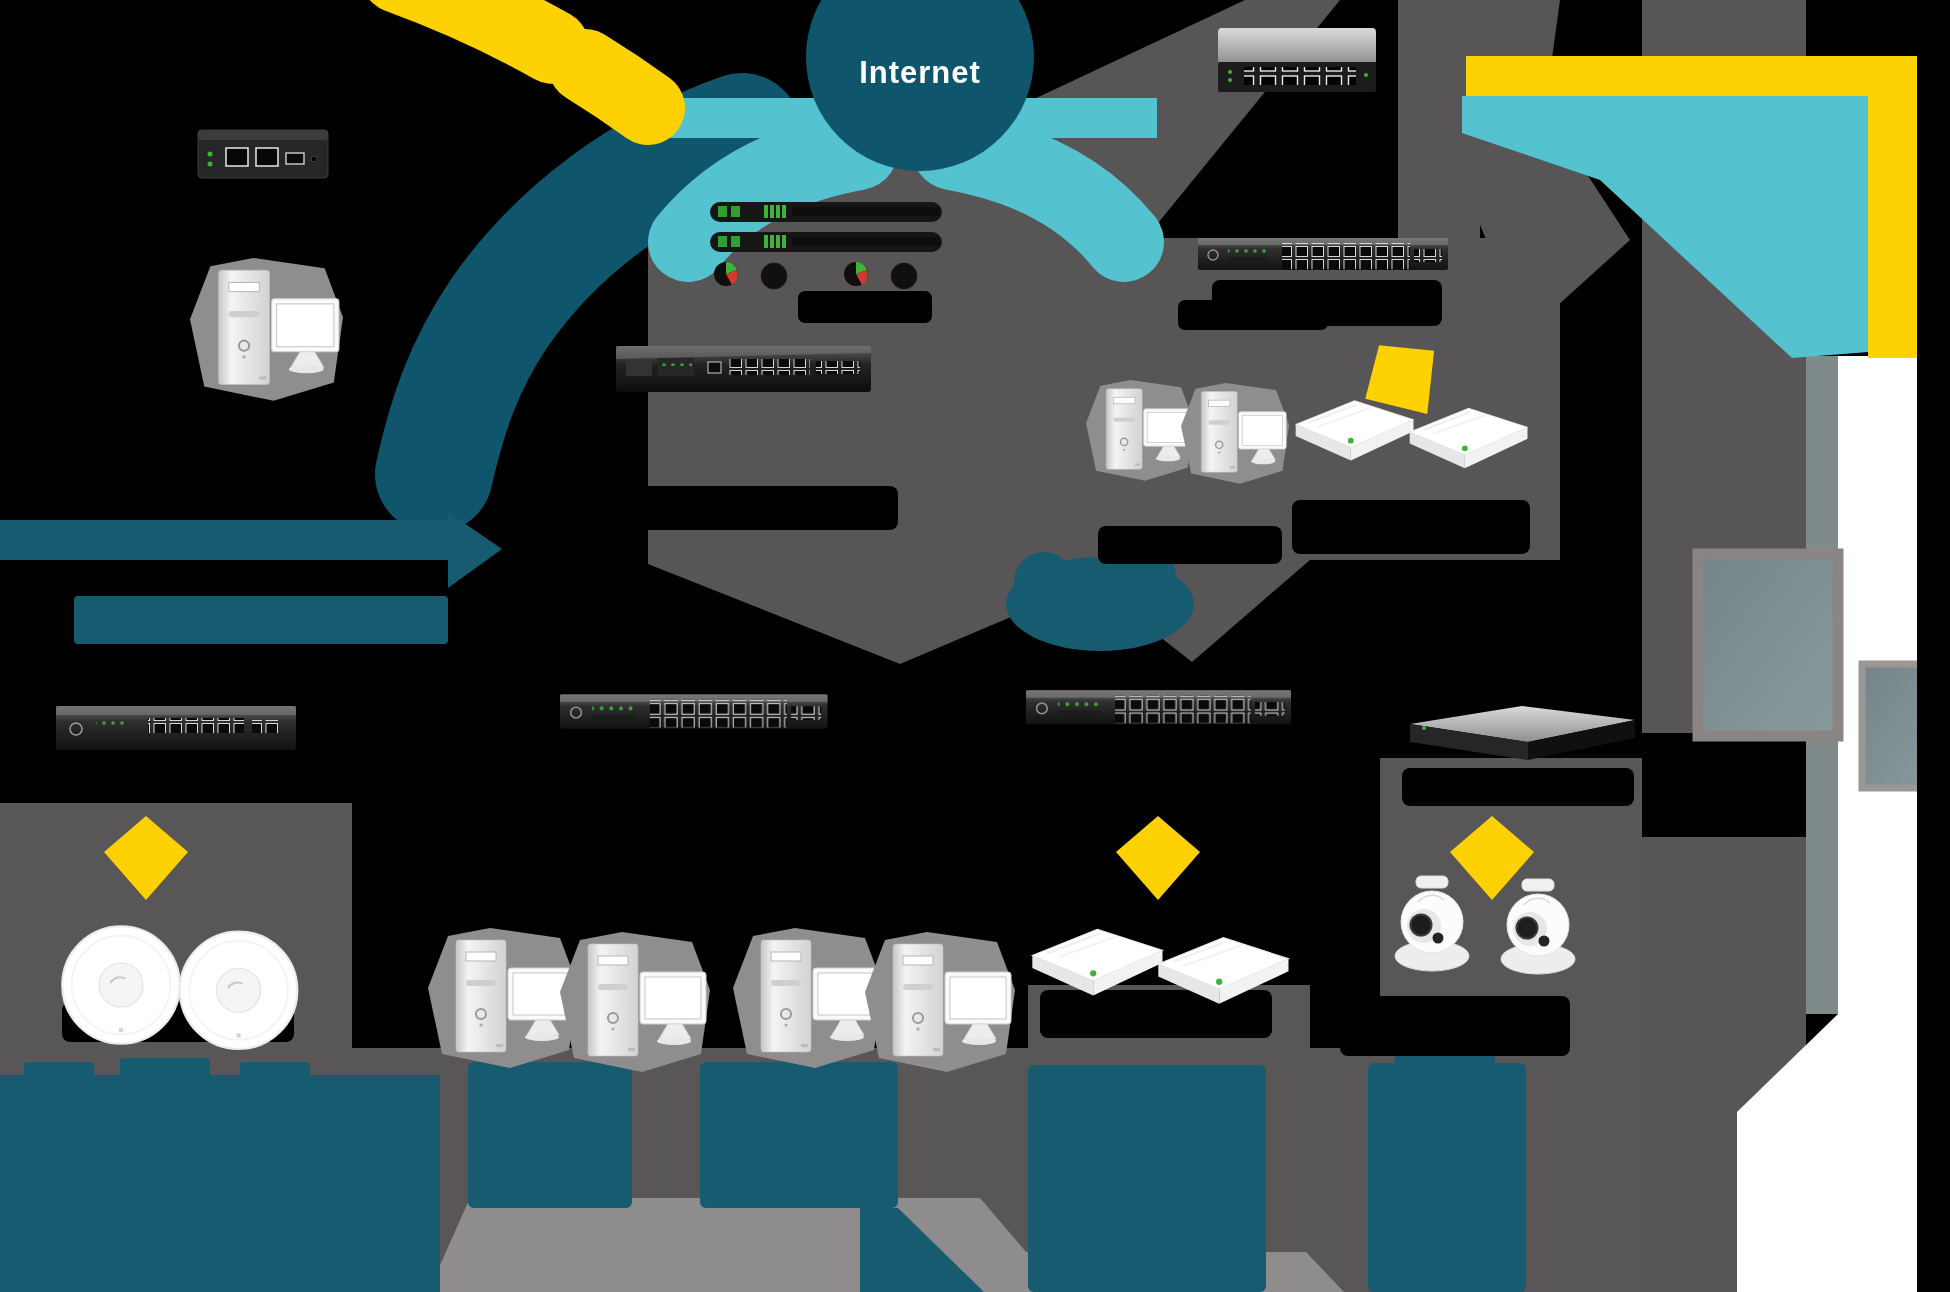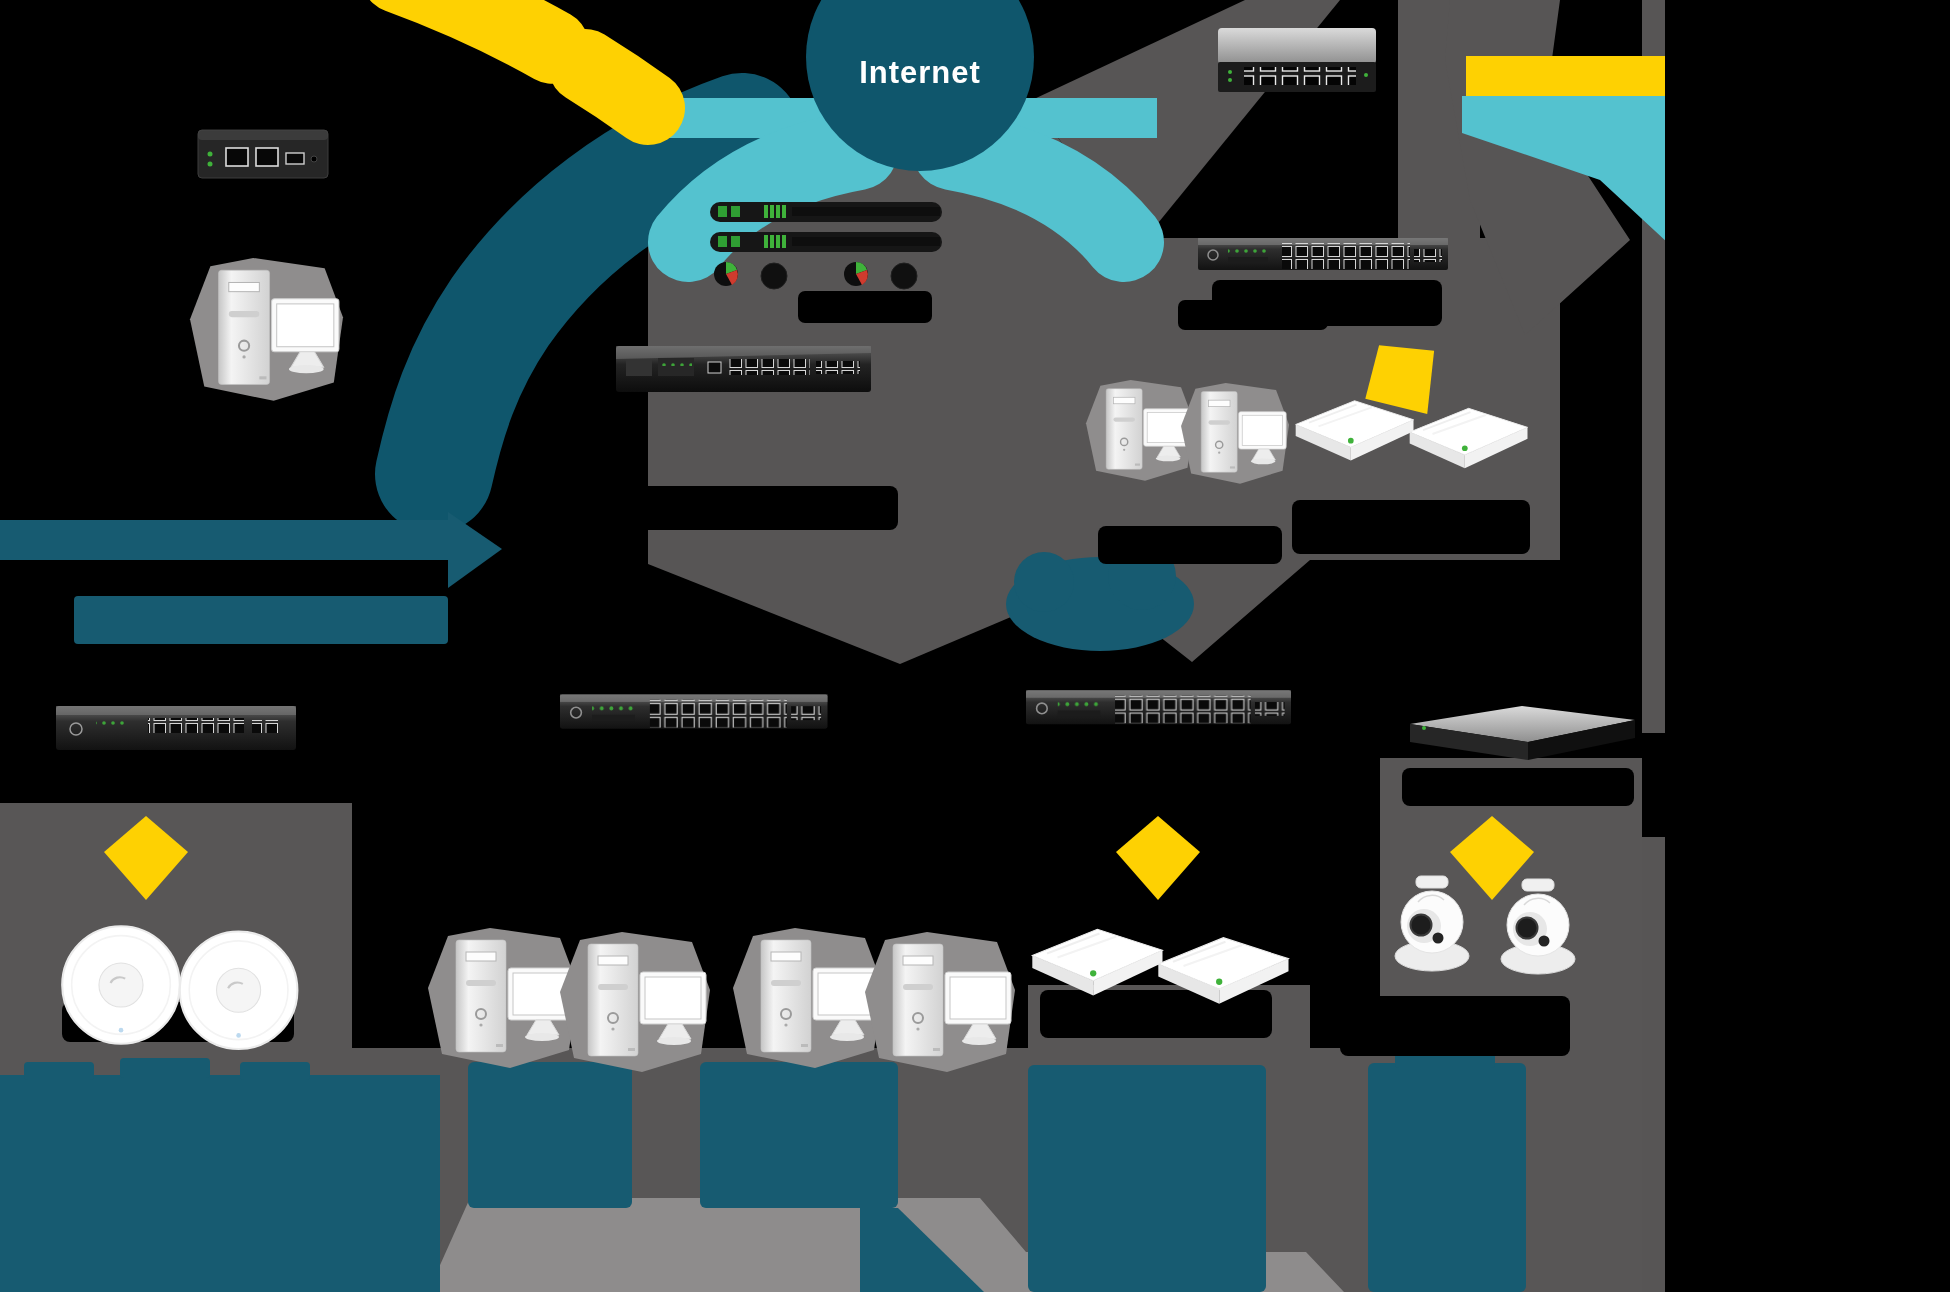--- a/index.html
+++ b/index.html
@@ -1,16 +1,16 @@
 <!DOCTYPE html>
 <html><head>
 <meta charset="utf-8">
 <style>
   html,body{margin:0;padding:0;background:#000;}
-  #stage{position:relative;width:1665px;height:1292px;background:#000;overflow:hidden;
+  #stage{position:relative;width:1917px;height:1292px;background:#000;overflow:hidden;
          font-family:"Liberation Sans", sans-serif;}
   #stage svg{position:absolute;left:0;top:0;}
   text.cloud-label{font-family:"Liberation Sans", sans-serif;font-weight:700;font-size:31px;letter-spacing:1px;}
 </style>
 </head>
 <body>
 
 <div id="stage">
 <svg width="1950" height="1292" viewBox="0 0 1950 1292">
   <defs>

